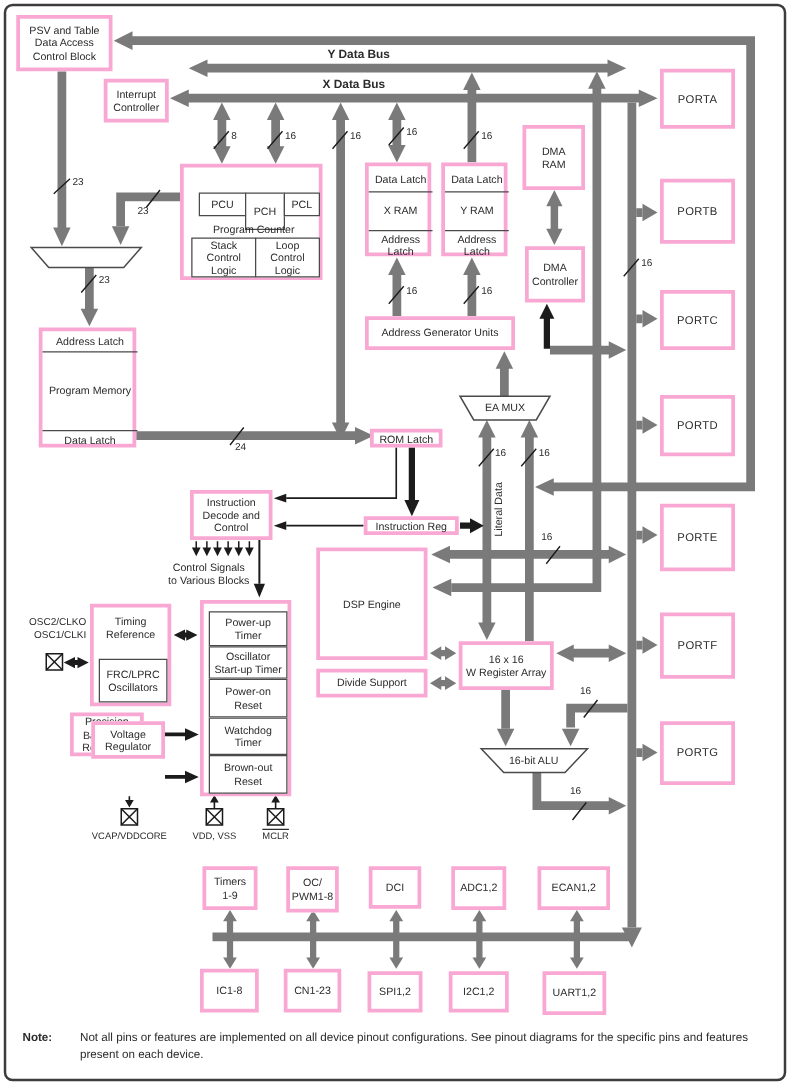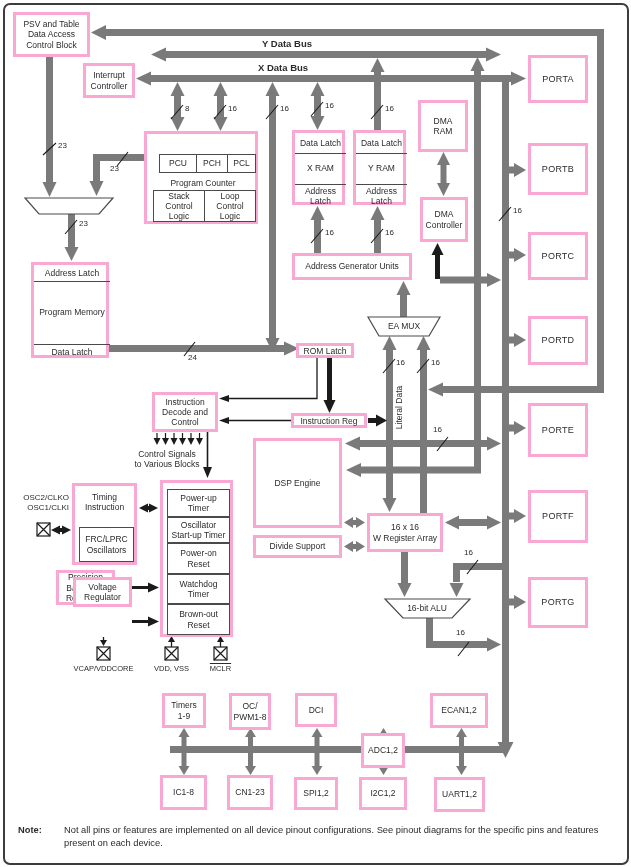--- a/index.html
+++ b/index.html
@@ -282,21 +282,21 @@
 </svg>
 
 <div class="bx" style="left:13px;top:12px;width:77px;height:45px;">PSV and Table
 Data Access
 Control Block</div>
 <div class="bx" style="left:83px;top:63px;width:52px;height:35px;">Interrupt
 Controller</div>
 
 <div class="bx" style="left:144px;top:131px;width:114px;height:93px;">
   <div class="subrow" style="left:12px;top:20px;width:38px;height:19px;">PCU</div>
-  <div class="subrow" style="left:49px;top:20px;width:32px;height:19px;">PCH</div>
+  <div class="subrow" style="left:49px;top:20px;width:32px;height:30px;">PCH</div>
   <div class="subrow" style="left:80px;top:20px;width:29px;height:19px;">PCL</div>
   <div class="lbl ctr" style="left:0;top:43px;width:112px;height:12px;">Program Counter</div>
   <div class="subrow" style="left:6px;top:56px;width:52px;height:32px;">Stack
 Control
 Logic</div>
   <div class="subrow" style="left:57px;top:56px;width:52px;height:32px;">Loop
 Control
 Logic</div>
 </div>
 
@@ -340,21 +340,21 @@
 <div class="bx" style="left:367px;top:513px;width:76px;height:39px;">16 x 16
 W Register Array</div>
 <div class="lbl ctr" style="left:395px;top:602px;width:64px;height:13px;z-index:3;">16-bit ALU</div>
 
 <div class="lbl ctr rot" style="left:364px;top:401px;width:70px;height:13px;font-size:8.5px;">Literal Data</div>
 
 <div class="lbl" style="left:14px;top:493px;width:55px;text-align:right;font-size:8px;">OSC2/CLKO
 OSC1/CLKI</div>
 <div class="bx" style="left:72px;top:483px;width:65px;height:82px;justify-content:flex-start;flex-direction:column;padding-top:6px;">
   <div style="white-space:pre-line;">Timing
-Instruction</div>
+Reference</div>
   <div class="subrow" style="left:4px;top:41px;width:55px;height:35px;font-size:8.5px;">FRC/LPRC
 Oscillators</div>
 </div>
 <div class="bx" style="left:56px;top:570px;width:59px;height:35px;">Precision
 Band Gap
 Reference</div>
 <div class="bx" style="left:73px;top:577px;width:59px;height:30px;">Voltage
 Regulator</div>
 
 <div class="bx" style="left:160px;top:480px;width:73px;height:157px;">
@@ -401,21 +401,21 @@
 <div class="bx portbox" style="left:528px;top:316px;width:60px;height:49px;">PORTD</div>
 <div class="bx portbox" style="left:528px;top:403px;width:60px;height:54px;">PORTE</div>
 <div class="bx portbox" style="left:528px;top:490px;width:60px;height:53px;">PORTF</div>
 <div class="bx portbox" style="left:528px;top:577px;width:60px;height:51px;">PORTG</div>
 
 <div class="bx" style="left:162px;top:693px;width:44px;height:35px;">Timers
 1-9</div>
 <div class="bx" style="left:229px;top:693px;width:42px;height:37px;">OC/
 PWM1-8</div>
 <div class="bx" style="left:295px;top:693px;width:42px;height:34px;">DCI</div>
-<div class="bx" style="left:361px;top:693px;width:44px;height:35px;margin-top:40px;">ADC1,2</div>
+<div class="bx" style="left:361px;top:693px;width:44px;height:35px;">ADC1,2</div>
 <div class="bx" style="left:430px;top:693px;width:58px;height:35px;">ECAN1,2</div>
 <div class="bx" style="left:160px;top:775px;width:47px;height:35px;">IC1-8</div>
 <div class="bx" style="left:227px;top:775px;width:46px;height:35px;">CN1-23</div>
 <div class="bx" style="left:294px;top:777px;width:44px;height:33px;">SPI1,2</div>
 <div class="bx" style="left:359px;top:777px;width:48px;height:33px;">I2C1,2</div>
 <div class="bx" style="left:434px;top:777px;width:51px;height:35px;">UART1,2</div>
 
 <div class="lbl" id="note-label" style="left:18px;top:825px;">Note:</div>
 <div class="lbl" id="note-text" style="left:64px;top:824px;width:552px;">Not all pins or features are implemented on all device pinout configurations. See pinout diagrams for the specific pins and features present on each device.</div>
 

